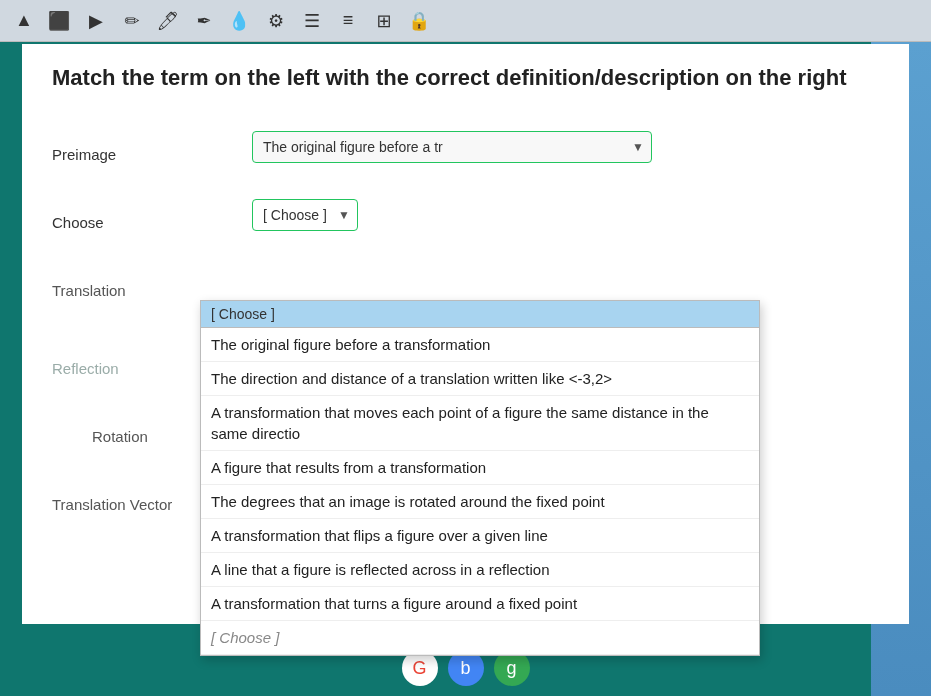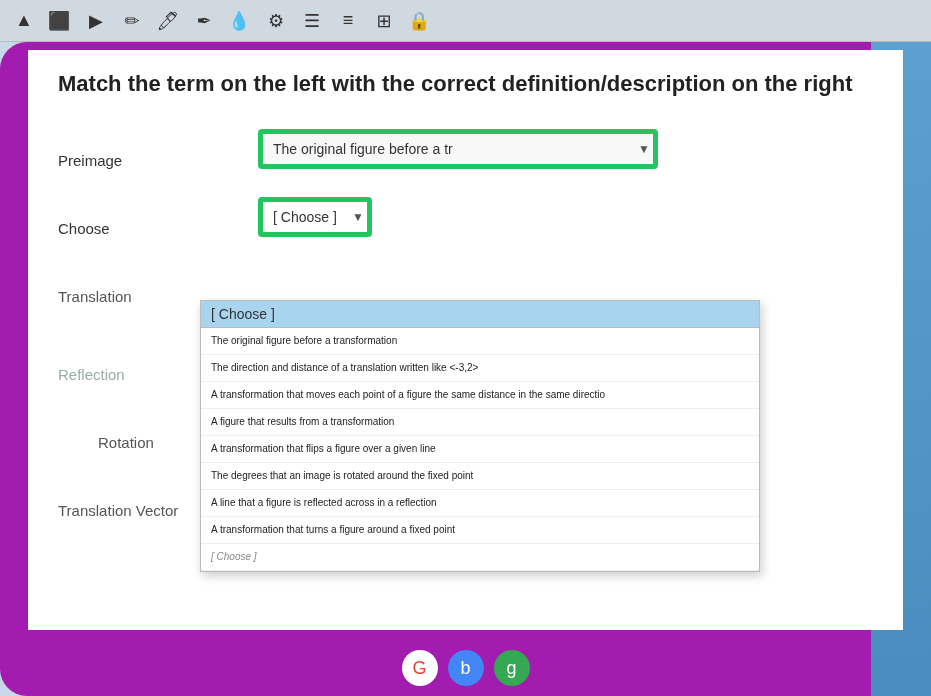--- a/index.html
+++ b/index.html
@@ -30,26 +30,25 @@
       display: flex;
       align-items: center;
       justify-content: center;
       font-size: 18px;
       cursor: pointer;
       color: #333;
     }
 
     
     .main-content {
-      background: #a21caf;
+      background: #0f766e;
       margin: 0;
-      padding: 8px;
+      padding: 2px;
       height: calc(696px - 42px);
       position: relative;
-      border-radius: 27px;
     }
 
     
     .card {
       background: white;
       margin: 0 auto;
       margin-left: 20px;
       margin-right: 20px;
       margin-top: 0;
       padding: 20px 30px 30px 30px;
@@ -83,21 +82,21 @@
 
     .select-container {
       flex: 1;
       max-width: 400px;
       position: relative;
     }
 
     .match-select {
       width: 100%;
       padding: 7px 30px 7px 10px;
-      border: 5px solid #22c55e;
+      border: 1px solid #22c55e;
       border-radius: 4px;
       font-size: 14px;
       background: white;
       appearance: none;
       -webkit-appearance: none;
       cursor: pointer;
       color: #333;
     }
 
     .select-arrow {
@@ -125,21 +124,21 @@
     .dropdown-selected-show {
       background: #a8d4f0;
       padding: 5px 10px;
       font-size: 14px;
       color: #333;
       border-bottom: 1px solid #bbb;
     }
 
     .dropdown-option {
       padding: 6px 10px;
-      font-size: 10px;
+      font-size: 15px;
       color: #222;
       cursor: pointer;
       border-bottom: 1px solid #eee;
       line-height: 1.4;
     }
 
     .dropdown-option-placeholder {
       color: #888;
       font-style: italic;
     }
@@ -278,22 +277,22 @@
   </div>
 
   <div class="dropdown-open-container">
 
     <div class="dropdown-selected-show highlighted">[ Choose ]</div>
 
     <div class="dropdown-option">The original figure before a transformation</div>
     <div class="dropdown-option">The direction and distance of a translation written like &lt;-3,2&gt;</div>
     <div class="dropdown-option">A transformation that moves each point of a figure the same distance in the same directio</div>
     <div class="dropdown-option">A figure that results from a transformation</div>
+    <div class="dropdown-option">The degrees that an image is rotated around the fixed point</div>
     <div class="dropdown-option">A transformation that flips a figure over a given line</div>
-    <div class="dropdown-option">The degrees that an image is rotated around the fixed point</div>
     <div class="dropdown-option">A line that a figure is reflected across in a reflection</div>
     <div class="dropdown-option">A transformation that turns a figure around a fixed point</div>
     <div class="dropdown-option dropdown-option-placeholder">[ Choose ]</div>
   </div>
 
   <div class="bottom-icons">
     <div class="bottom-icon-circle icon-google">G</div>
     <div class="bottom-icon-circle icon-blue">b</div>
     <div class="bottom-icon-circle icon-green">g</div>
   </div>

